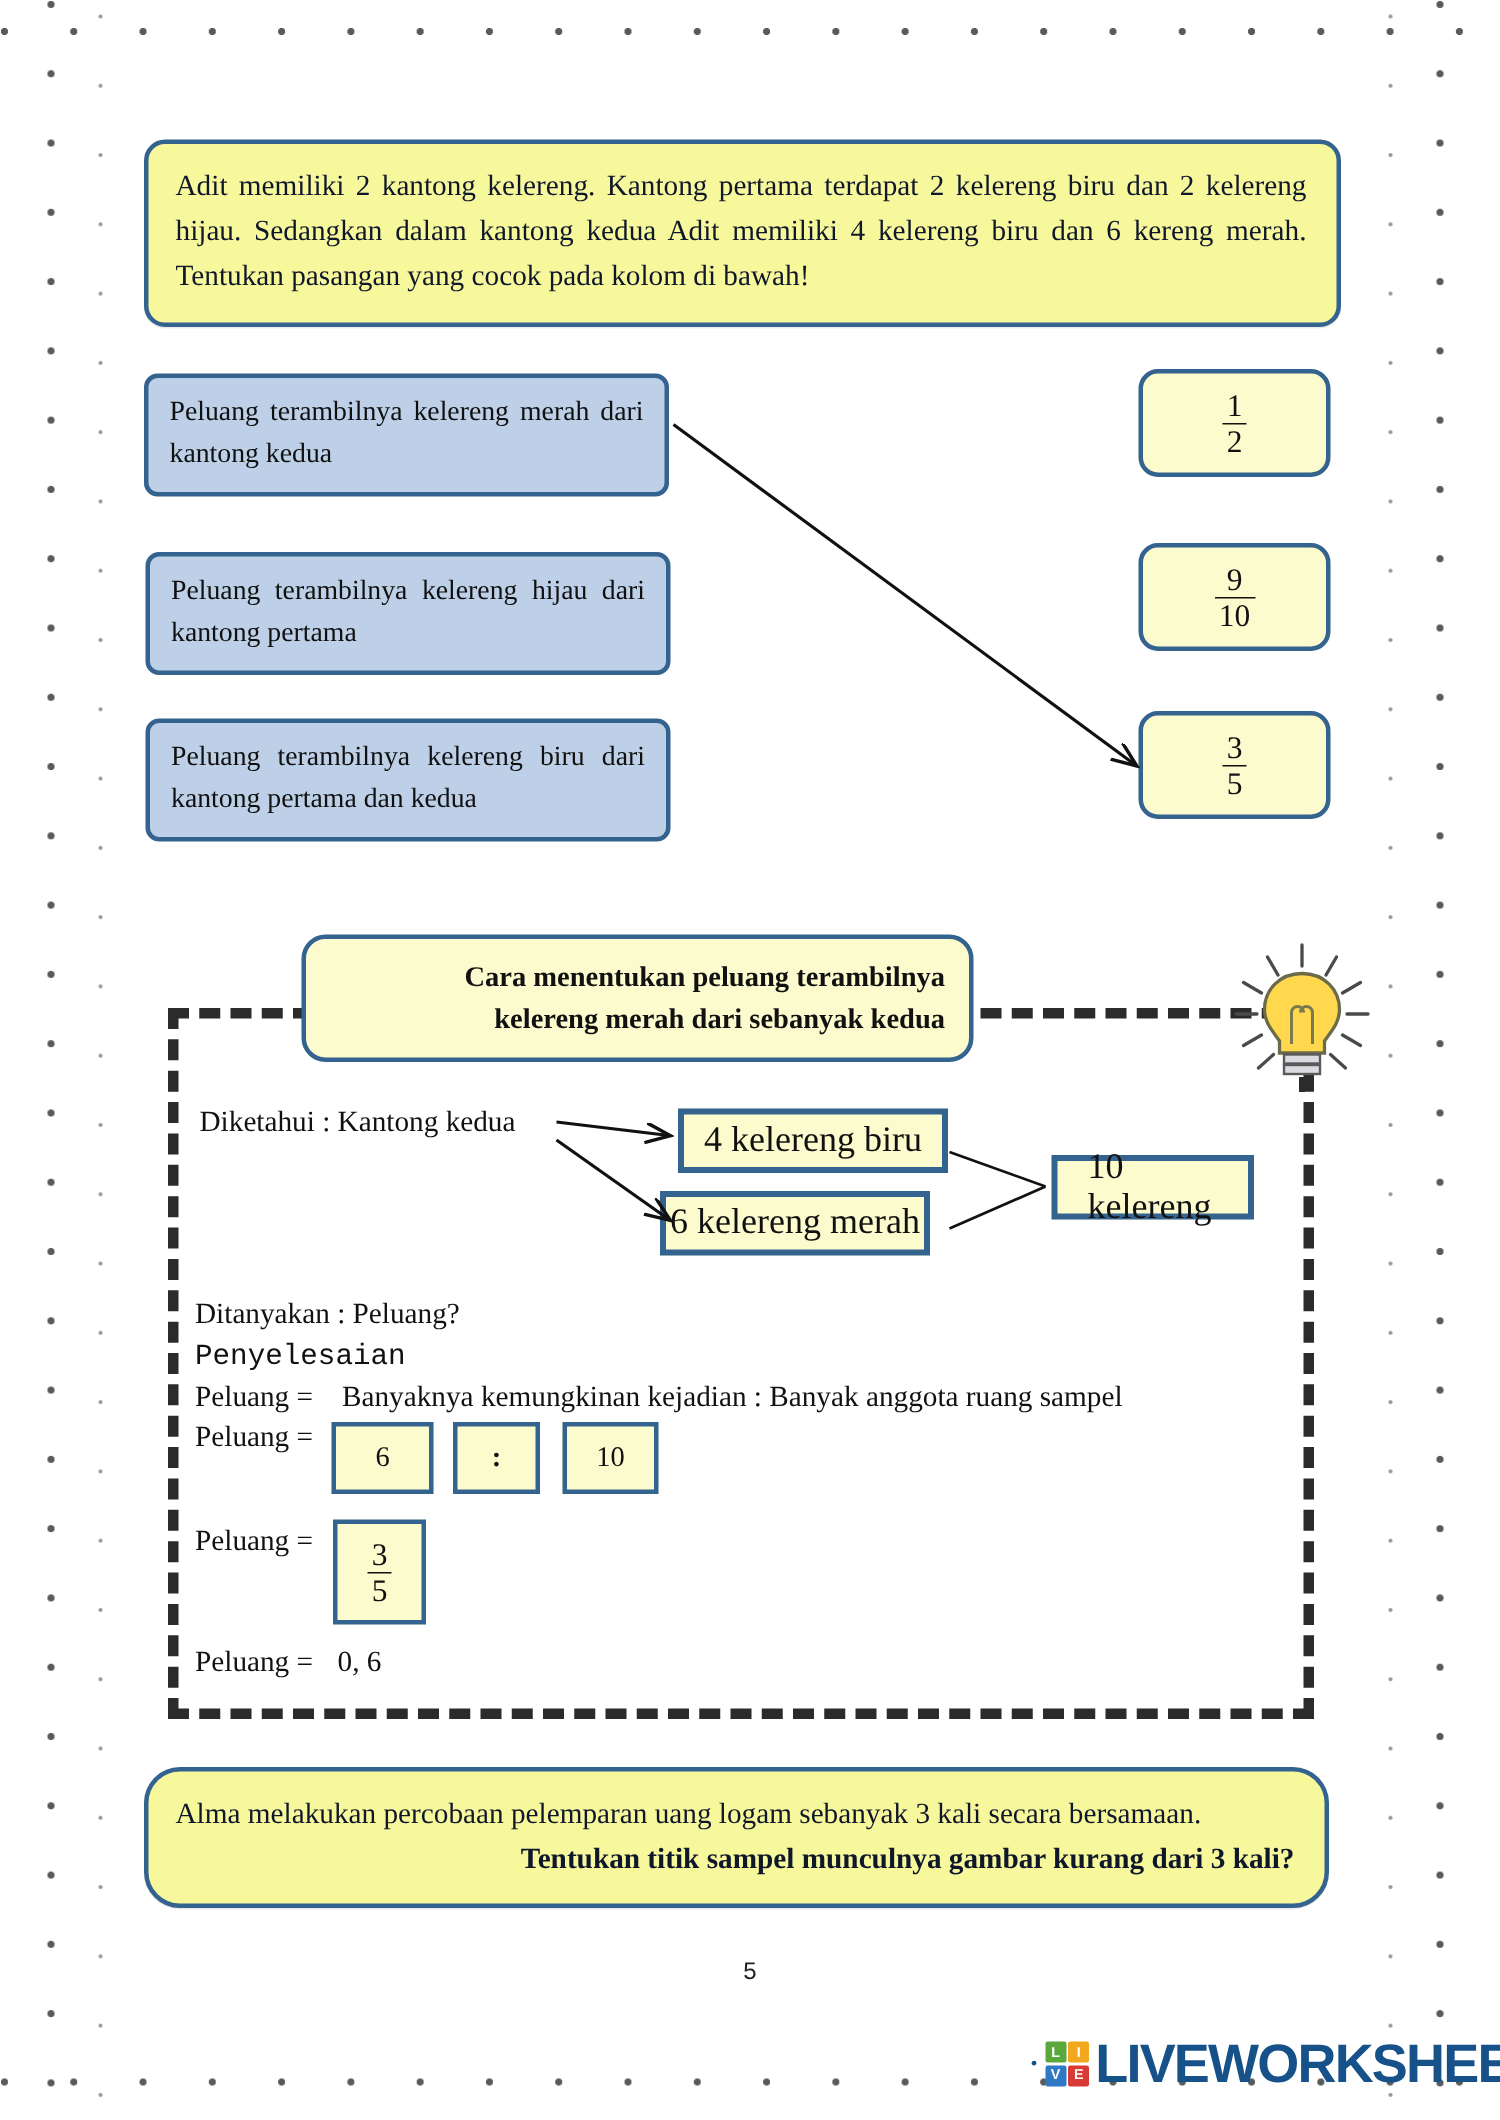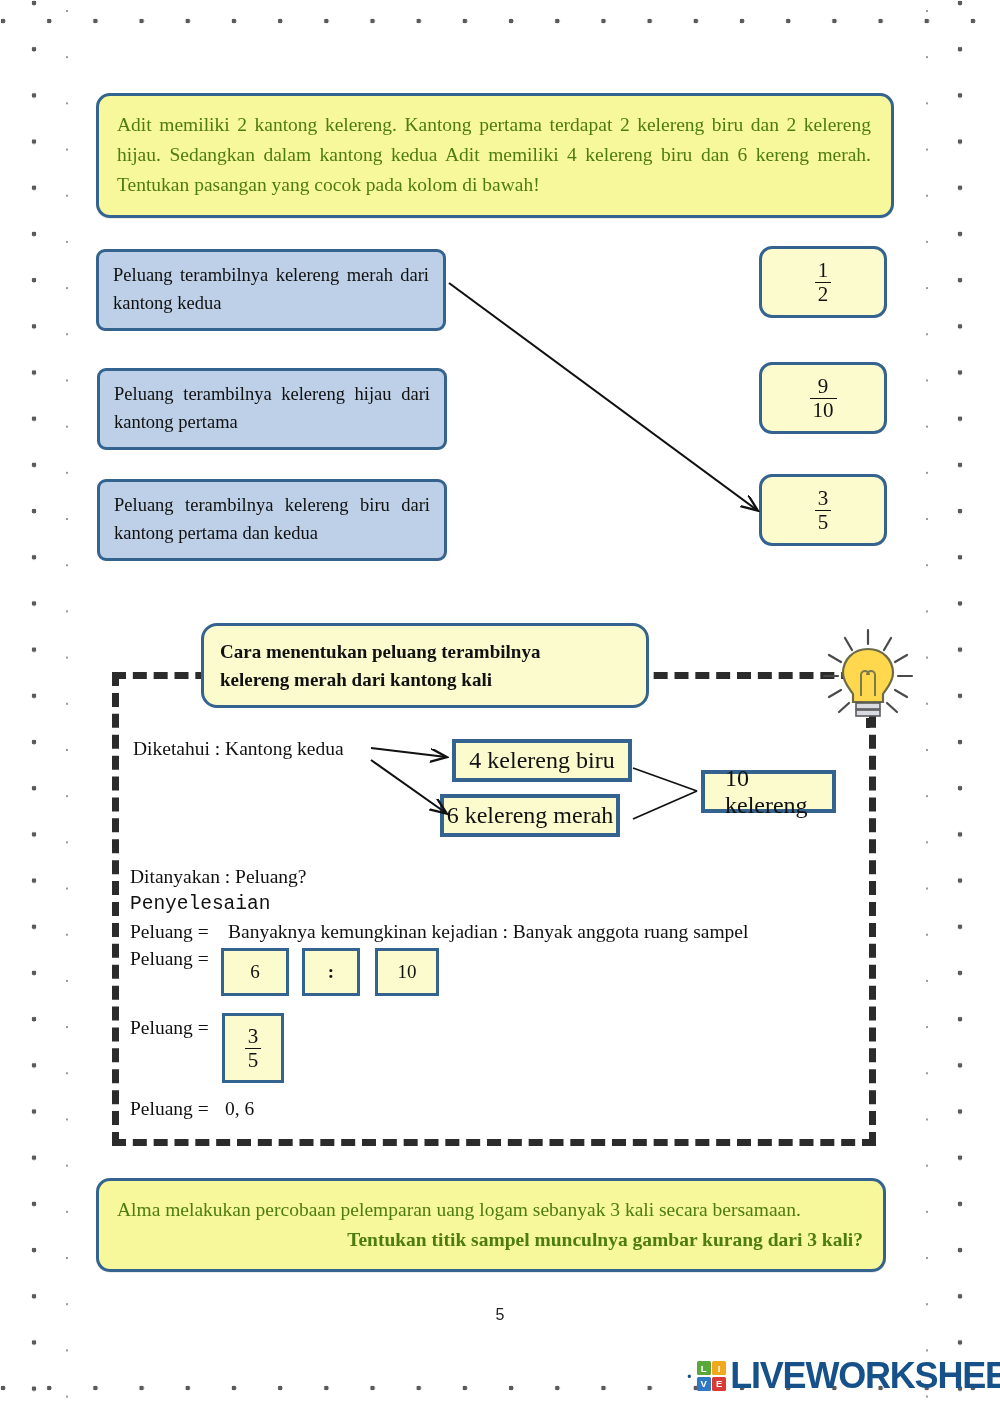--- a/index.html
+++ b/index.html
@@ -44,21 +44,21 @@
 
   
   .qbox {
     position: absolute;
     background: #f7f79c;
     border: 3px solid #33638e;
     border-radius: 14px;
     padding: 14px 20px 14px 18px;
     font-size: 19.5px;
     line-height: 1.55;
-    color: #4d7c0f;
+    color: #0f172a;
     text-align: justify;
     box-shadow: 0 1px 0 rgba(0,0,0,0.08);
   }
   .qbox p { margin: 0; }
 
   .prompt-box {
     position: absolute;
     width: 350px;
     background: #bdd0e7;
     border: 3px solid #33638e;
@@ -107,21 +107,21 @@
 
   .hint-title {
     position: absolute;
     left: 201px;
     top: 623px;
     width: 448px;
     background: #fbfbcd;
     border: 3px solid #33638e;
     border-radius: 16px;
     padding: 12px 16px;
-    text-align: left;
+    text-align: right;
     font-size: 19px;
     font-weight: bold;
     line-height: 1.45;
     color: #111;
   }
 
   
   .bulb { position: absolute; left: 812px; top: 618px; width: 112px; height: 112px; }
 
   
@@ -238,21 +238,21 @@
   <span class="frac">
     <span class="num">3</span>
     <span class="den">5</span>
   </span>
 </div>
 
 <div class="dashed-region"></div>
 
 <div class="hint-title">
   <div>Cara menentukan peluang terambilnya</div>
-  <div>kelereng merah dari kantong kali</div>
+  <div>kelereng merah dari sebanyak kedua</div>
 </div>
 
 <div class="bulb">
   <svg viewBox="0 0 112 112" width="112" height="112">
     <g stroke="#4a4a4a" stroke-width="2.2" stroke-linecap="round">
       <line x1="56" y1="12" x2="56" y2="26"></line>
       <line x1="33" y1="20" x2="40" y2="32"></line>
       <line x1="79" y1="20" x2="72" y2="32"></line>
       <line x1="17" y1="37" x2="29" y2="44"></line>
       <line x1="95" y1="37" x2="83" y2="44"></line>
@@ -304,21 +304,21 @@
 <div class="mini-box" style="left:222px; top:1013px; width:62px; height:70px;">
   <span class="frac">
     <span class="num">3</span>
     <span class="den">5</span>
   </span>
 </div>
 
 <div class="line-text" style="left:130px; top:1098px;">Peluang =</div>
 <div class="line-text" style="left:225px; top:1098px;">0, 6</div>
 
-<div class="qbox" style="left:96px; top:1178px; width:790px;">
+<div class="qbox" style="left:96px; top:1178px; width:790px;border-radius:24px;">
   <p>Alma melakukan percobaan pelemparan uang logam sebanyak 3 kali secara bersamaan.</p>
   <p style="text-align:right;font-weight:bold;">Tentukan titik sampel munculnya gambar kurang dari 3 kali?</p>
 </div>
 
 <svg class="svg-layer">
   <defs>
     <marker id="arrowhead" markerWidth="9" markerHeight="9" refX="7.5" refY="3.2" orient="auto" markerUnits="strokeWidth">
       <path d="M0,0 L8,3.2 L0,6.4" fill="none" stroke="#111" stroke-width="1.1"></path>
     </marker>
   </defs>

